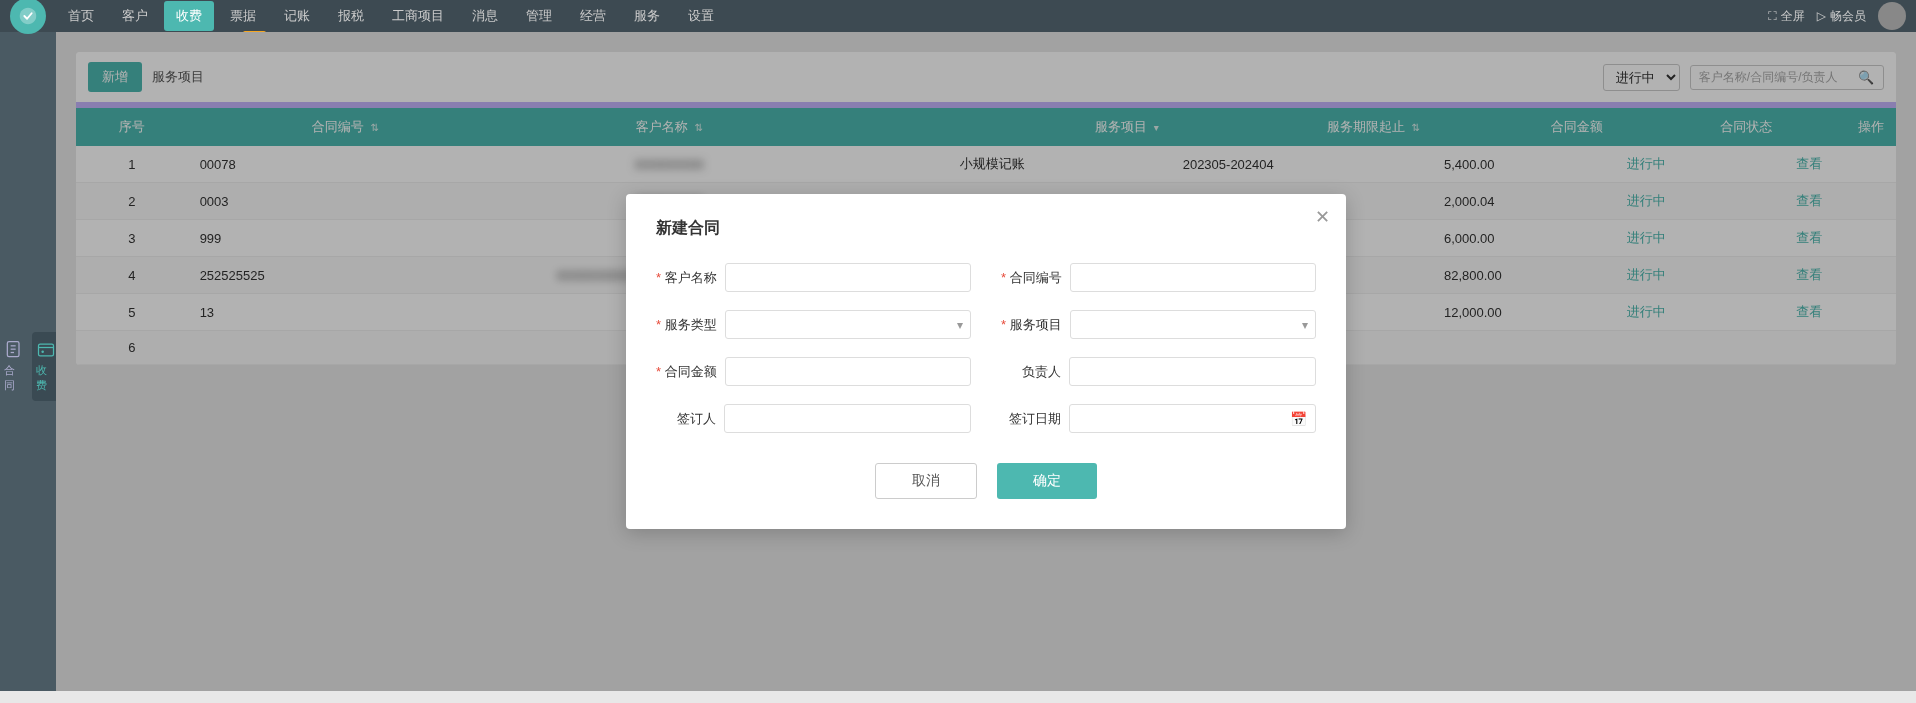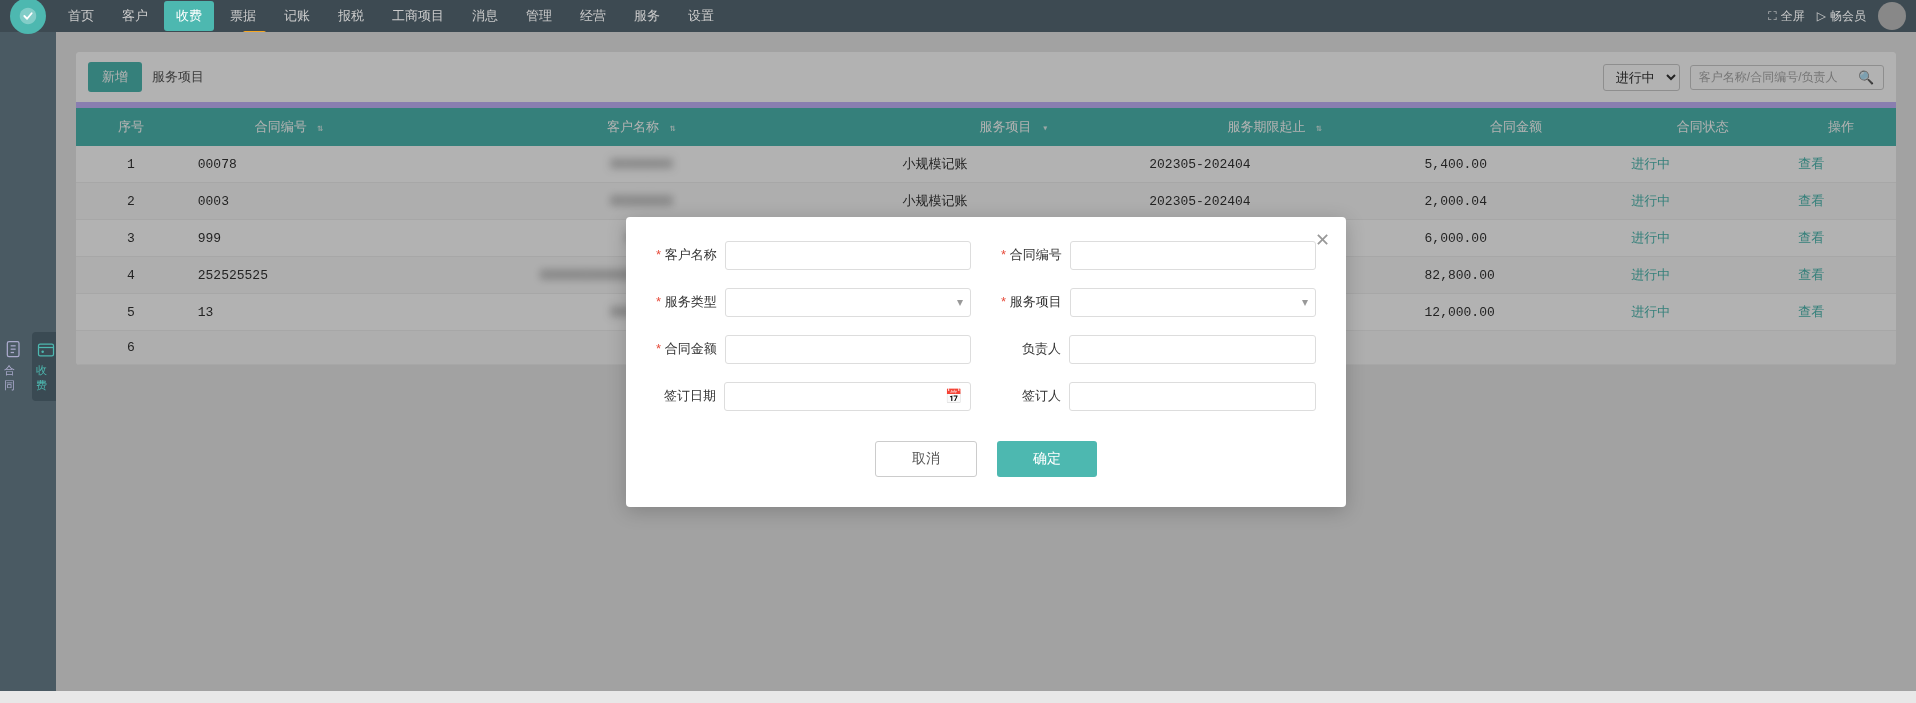--- a/index.html
+++ b/index.html
@@ -163,29 +163,28 @@
       font-size: 12px;
       width: 160px;
       color: #737373;
     }
     .search-box input::placeholder { color: #aaa; }
 
     
     table {
       width: 100%;
       border-collapse: collapse;
-      font-family: Liberation Mono, monospace;
     }
     thead tr {
       background: #4db8b0;
       color: #fff;
     }
     thead th {
       padding: 10px 12px;
-      text-align: center;
+      text-align: right;
       font-weight: normal;
       font-size: 13px;
       white-space: nowrap;
     }
     thead th.center { text-align: center; }
     tbody tr {
       border-bottom: 1px solid #f0f0f0;
     }
     tbody tr:nth-child(even) { background: #fafafa; }
     tbody td {
@@ -515,20 +514,21 @@
       <td></td>
       <td><span class="status-badge"></span></td>
       <td><a class="action-link"></a></td>
     </tr>
           </tbody>
       </table>
     </div>
 
     <div class="overlay">
       <div class="modal">
+        <div class="modal-title">新建合同</div>
         <div class="modal-close">✕</div>
 
         <div class="form-row">
           <div class="form-group">
             <label class="form-label required">客户名称</label>
             <input type="text" class="form-input" style="">
           </div>
           <div class="form-group">
             <label class="form-label required">合同编号</label>
             <input type="text" class="form-input" style="">
@@ -560,30 +560,30 @@
             <input type="text" class="form-input" style="">
           </div>
           <div class="form-group">
             <label class="form-label">负责人</label>
             <input type="text" class="form-input" style="">
           </div>
         </div>
 
         <div class="form-row">
           <div class="form-group">
+            <label class="form-label">签订人</label>
+            <input type="text" class="form-input" style="">
+          </div>
+          <div class="form-group">
             <label class="form-label">签订日期</label>
             <div class="date-input-wrap">
               <input type="text" style="">
               <span class="cal-icon">📅</span>
             </div>
           </div>
-          <div class="form-group">
-            <label class="form-label">签订人</label>
-            <input type="text" class="form-input" style="">
-          </div>
         </div>
 
 
         <div class="modal-footer">
           <button class="btn-cancel">取消</button>
           <button class="btn-confirm">确定</button>
         </div>
       </div>
     </div>
   </div>

